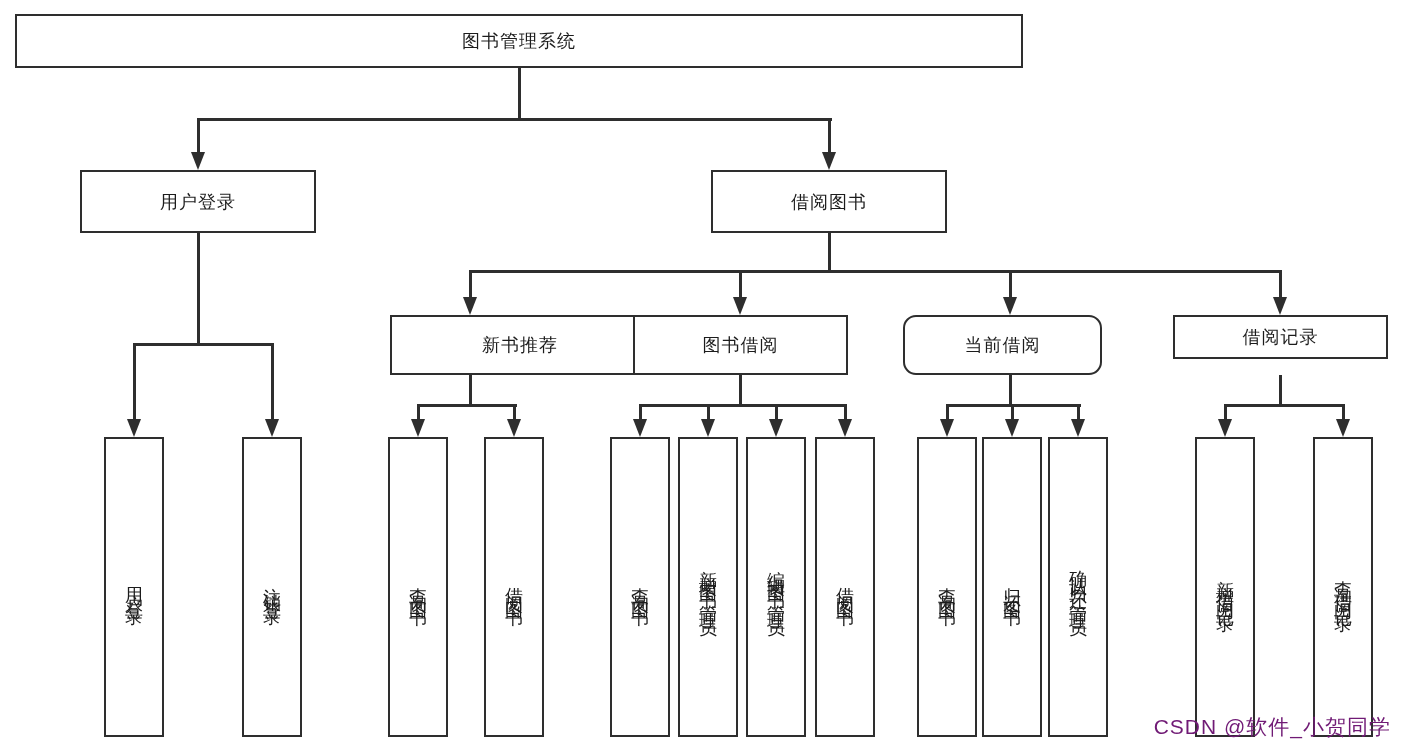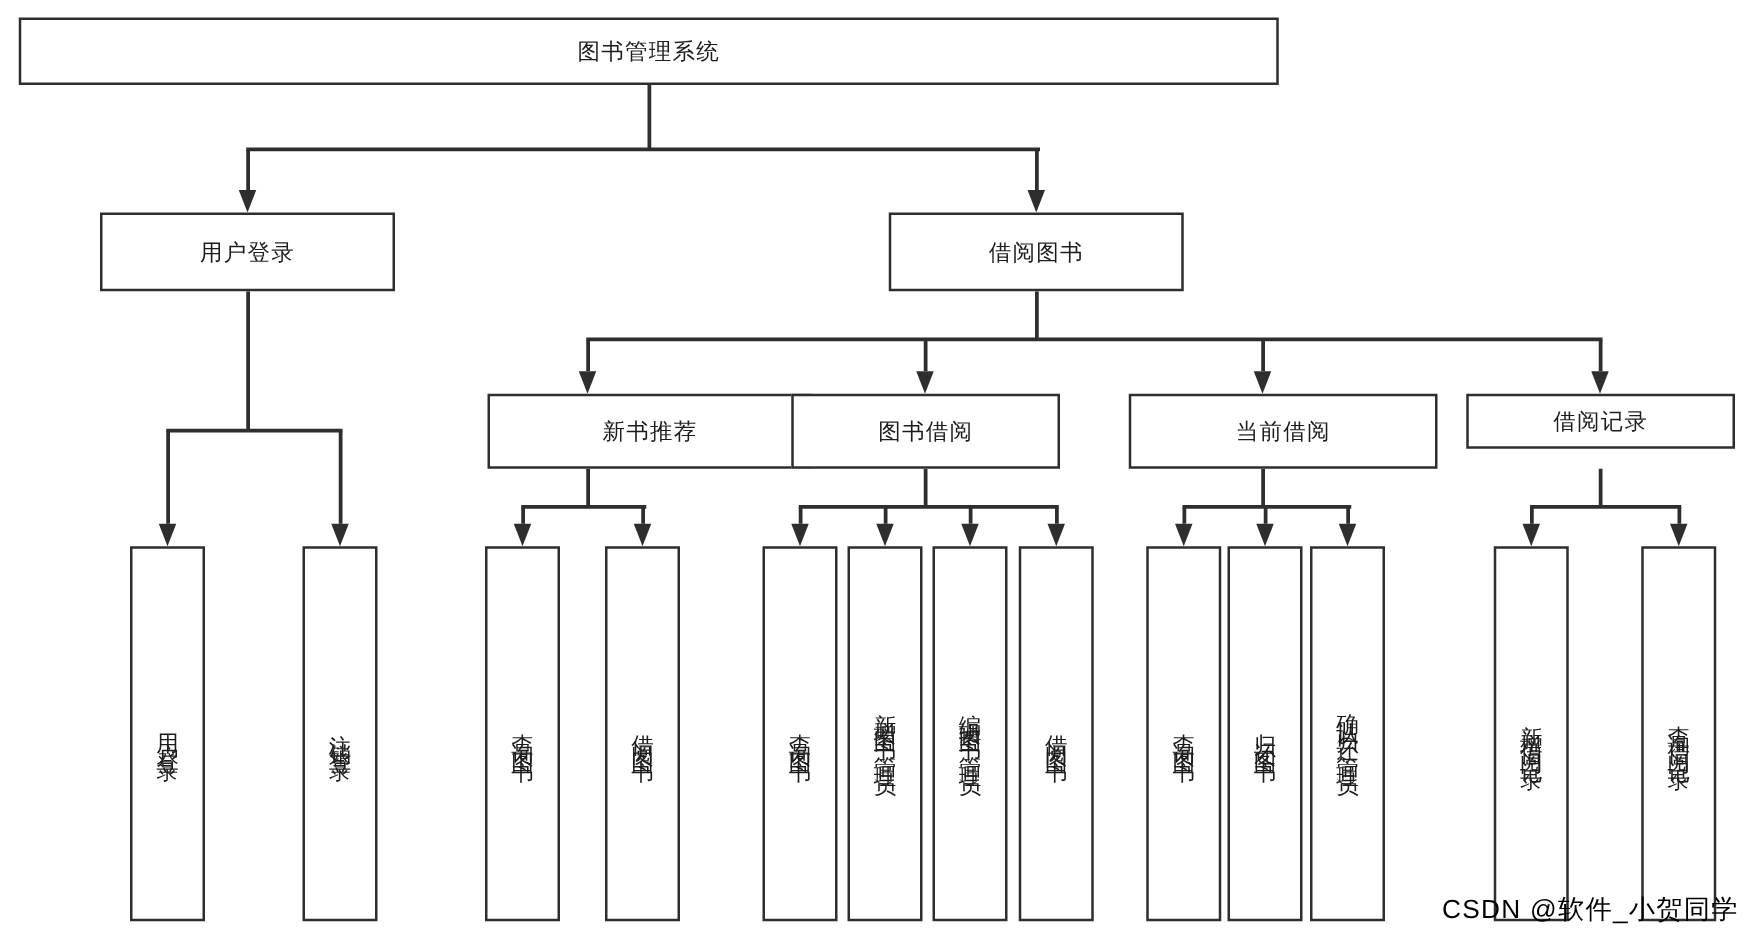--- a/index.html
+++ b/index.html
@@ -18,21 +18,21 @@
   }
   .vl,.hl{position:absolute;background:#2e2e2e;}
   .vl{width:3px;}
   .hl{height:3px;}
   .arrow{
     position:absolute;width:0;height:0;
     border-left:7px solid transparent;border-right:7px solid transparent;
     border-top:18px solid #2e2e2e;
   }
   .watermark{
-    position:absolute;right:14px;bottom:6px;font-size:21px;color:#000000;
+    position:absolute;right:14px;bottom:6px;font-size:21px;color:#701a75;
     letter-spacing:1px;white-space:nowrap;
   }
 </style>
 </head>
 <body>
 
 <div id="canvas">
 
   <div class="vl" style="left:518px;top:68px;height:52px;"></div>
   <div class="hl" style="left:197px;top:118px;width:635px;"></div>
@@ -93,21 +93,21 @@
   <div class="arrow" style="left:1218px;top:419px;"></div>
   <div class="arrow" style="left:1336px;top:419px;"></div>
 
   <div class="box" style="left:15px;top:14px;width:1008px;height:54px;text-align:right;">图书管理系统</div>
 
   <div class="box" style="left:80px;top:170px;width:236px;height:63px;">用户登录</div>
   <div class="box" style="left:711px;top:170px;width:236px;height:63px;">借阅图书</div>
 
   <div class="box" style="left:349px;top:315px;width:260px;height:60px;margin-left:41px;">新书推荐</div>
   <div class="box" style="left:633px;top:315px;width:215px;height:60px;font-family:Liberation Mono, monospace;">图书借阅</div>
-  <div class="box" style="left:903px;top:315px;width:247px;height:60px;">当前借阅</div>
+  <div class="box" style="left:903px;top:315px;width:199px;height:60px;border-radius:13px;">当前借阅</div>
   <div class="box" style="left:1173px;top:315px;width:215px;height:44px;">借阅记录</div>
 
   <div class="box leaf" style="left:104px;top:437px;width:60px;height:300px;">用户登录</div>
   <div class="box leaf" style="left:242px;top:437px;width:60px;height:300px;">注销登录</div>
 
   <div class="box leaf" style="left:388px;top:437px;width:60px;height:300px;">查询图书</div>
   <div class="box leaf" style="left:484px;top:437px;width:60px;height:300px;">借阅图书</div>
 
   <div class="box leaf" style="left:610px;top:437px;width:60px;height:300px;">查询图书</div>
   <div class="box leaf" style="left:678px;top:437px;width:60px;height:300px;">新增图书（管理员）</div>

